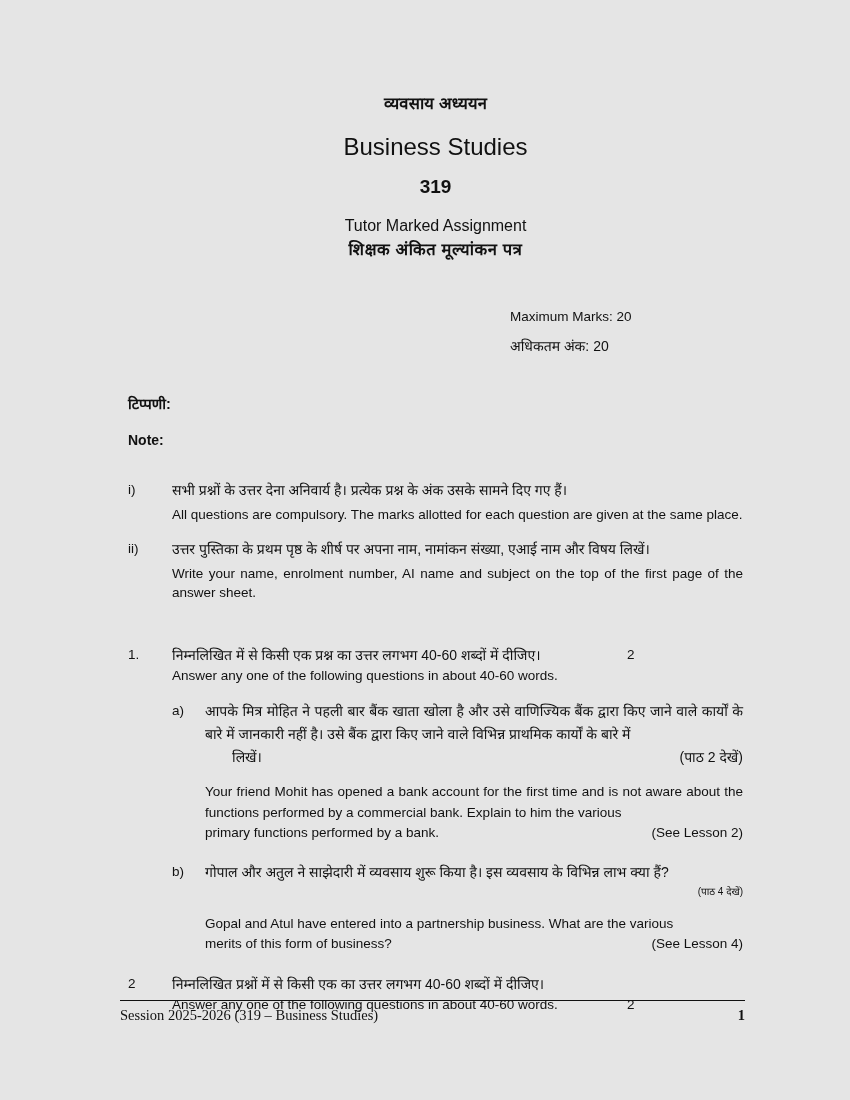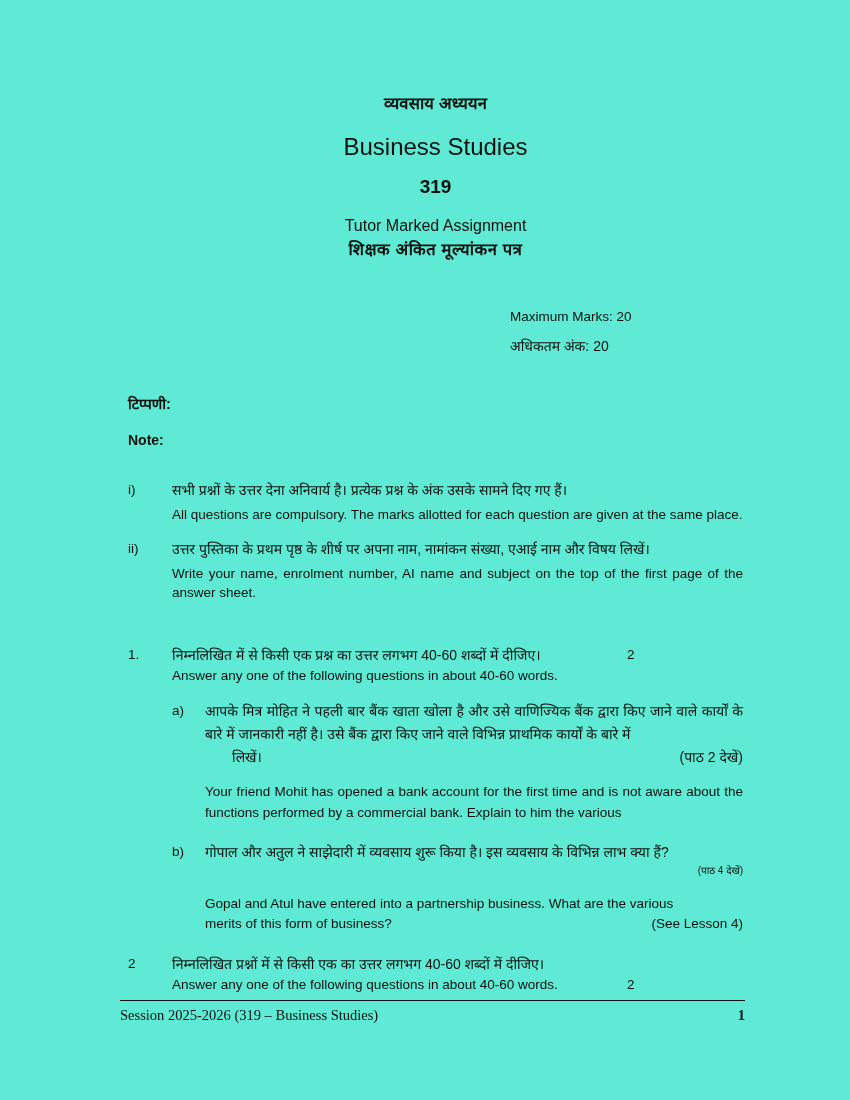--- a/index.html
+++ b/index.html
@@ -15,21 +15,21 @@
     color: #111111;
     overflow: hidden;
   }
 
   .page {
     position: absolute;
     left: 0;
     top: 0;
     width: 850px;
     height: 1100px;
-    background: #5eead4;
+    background: #e5e5e5;
   }
 
   
   .header {
     position: absolute;
     left: 128px;
     top: 92px;
     width: 615px;
     text-align: center;
   }
@@ -323,20 +323,24 @@
 
           <div class="subrow">
             <div class="sub-marker">a)</div>
             <div class="sub-body">
               <div class="sub-hi justify-all">आपके मित्र मोहित ने पहली बार बैंक खाता खोला है और उसे वाणिज्यिक बैंक द्वारा किए जाने वाले कार्यों के बारे में जानकारी नहीं है। उसे बैंक द्वारा किए जाने वाले विभिन्न प्राथमिक कार्यों के बारे में</div>
               <div class="hi-last-line">
                 <span>लिखें।</span>
                 <span>(पाठ 2 देखें)</span>
               </div>
               <div class="sub-en">Your friend Mohit has opened a bank account for the first time and is not aware about the functions performed by a commercial bank. Explain to him the various</div>
+              <div class="en-last-line">
+                <span>primary functions performed by a bank.</span>
+                <span>(See Lesson 2)</span>
+              </div>
             </div>
           </div>
 
           <div class="subrow subrow-b">
             <div class="sub-marker">b)</div>
             <div class="sub-body">
               <div class="sub-hi">गोपाल और अतुल ने साझेदारी में व्यवसाय शुरू किया है। इस व्यवसाय के विभिन्न लाभ क्या हैं?</div>
               <div class="sub-ref-hi">(पाठ 4 देखें)</div>
               <div class="sub-en">Gopal and Atul have entered into a partnership business. What are the various</div>
               <div class="en-last-line">

